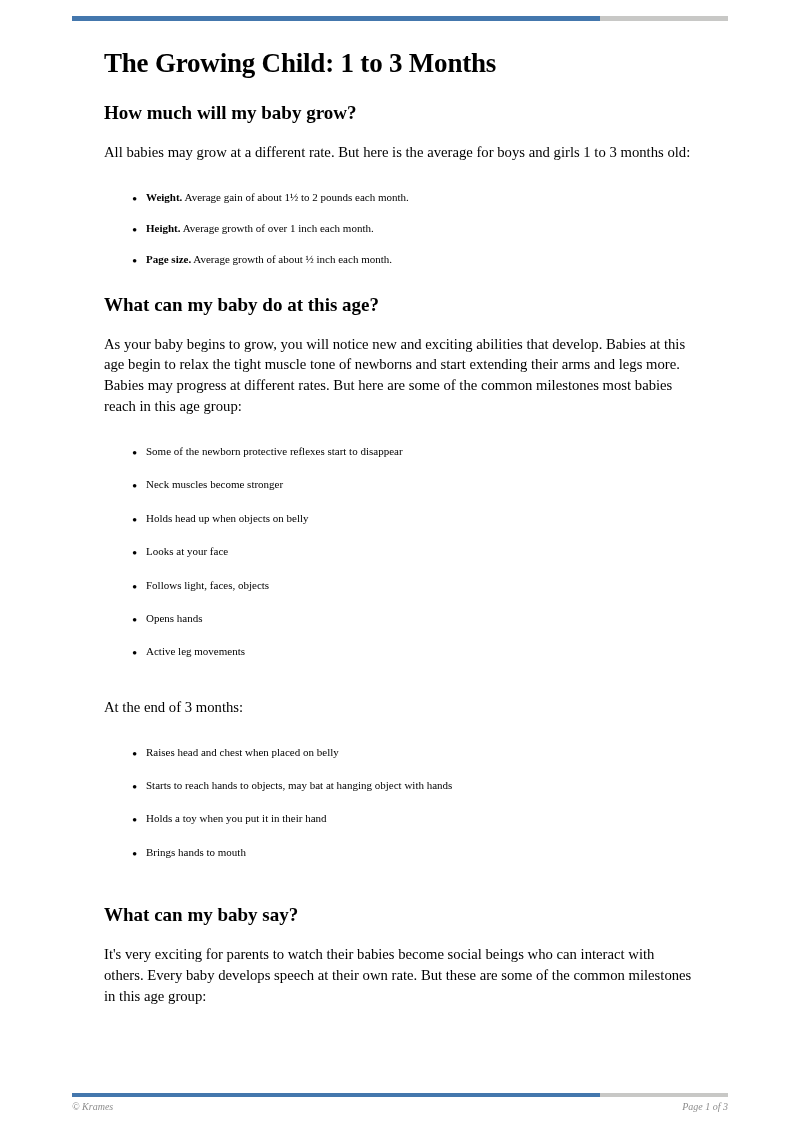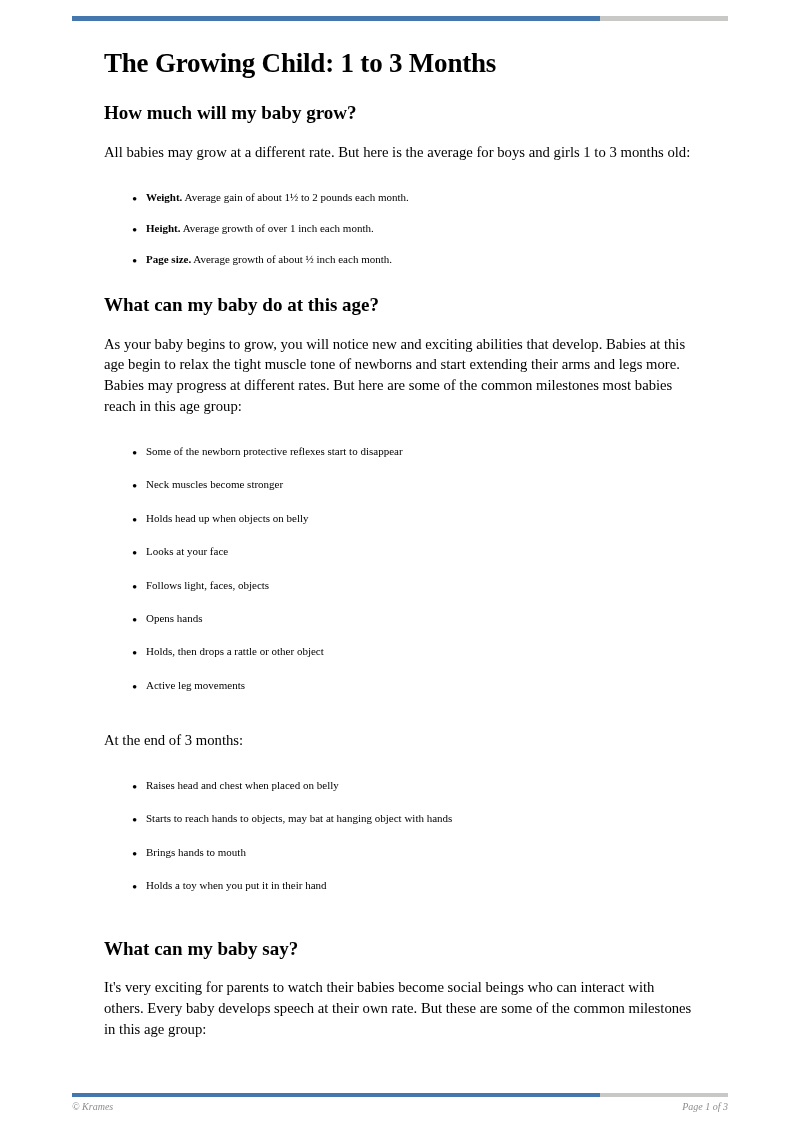--- a/index.html
+++ b/index.html
@@ -156,33 +156,32 @@
     <h2 class="section-title">What can my baby do at this age?</h2>
     <p class="para">As your baby begins to grow, you will notice new and exciting abilities that develop. Babies at this age begin to relax the tight muscle tone of newborns and start extending their arms and legs more. Babies may progress at different rates. But here are some of the common milestones most babies reach in this age group:</p>
     <div class="block-gap-sm"></div>
     <ul class="bullets loose">
       <li>Some of the newborn protective reflexes start to disappear</li>
       <li>Neck muscles become stronger</li>
       <li>Holds head up when objects on belly</li>
       <li>Looks at your face</li>
       <li>Follows light, faces, objects</li>
       <li>Opens hands</li>
-      <li>Holds, then drops a rattle or other object</li>
       <li>Active leg movements</li>
     </ul>
 
     <div class="block-gap-md"></div>
 
     <p class="para">At the end of 3 months:</p>
     <div class="block-gap-sm"></div>
     <ul class="bullets loose">
       <li>Raises head and chest when placed on belly</li>
       <li>Starts to reach hands to objects, may bat at hanging object with hands</li>
+      <li>Holds a toy when you put it in their hand</li>
       <li>Brings hands to mouth</li>
-      <li>Holds a toy when you put it in their hand</li>
     </ul>
 
     <div class="block-gap-lg"></div>
 
     <h2 class="section-title">What can my baby say?</h2>
     <p class="para">It's very exciting for parents to watch their babies become social beings who can interact with others. Every baby develops speech at their own rate. But these are some of the common milestones in this age group:</p>
 
   </div>
 
   <div class="rule rule-footer">

